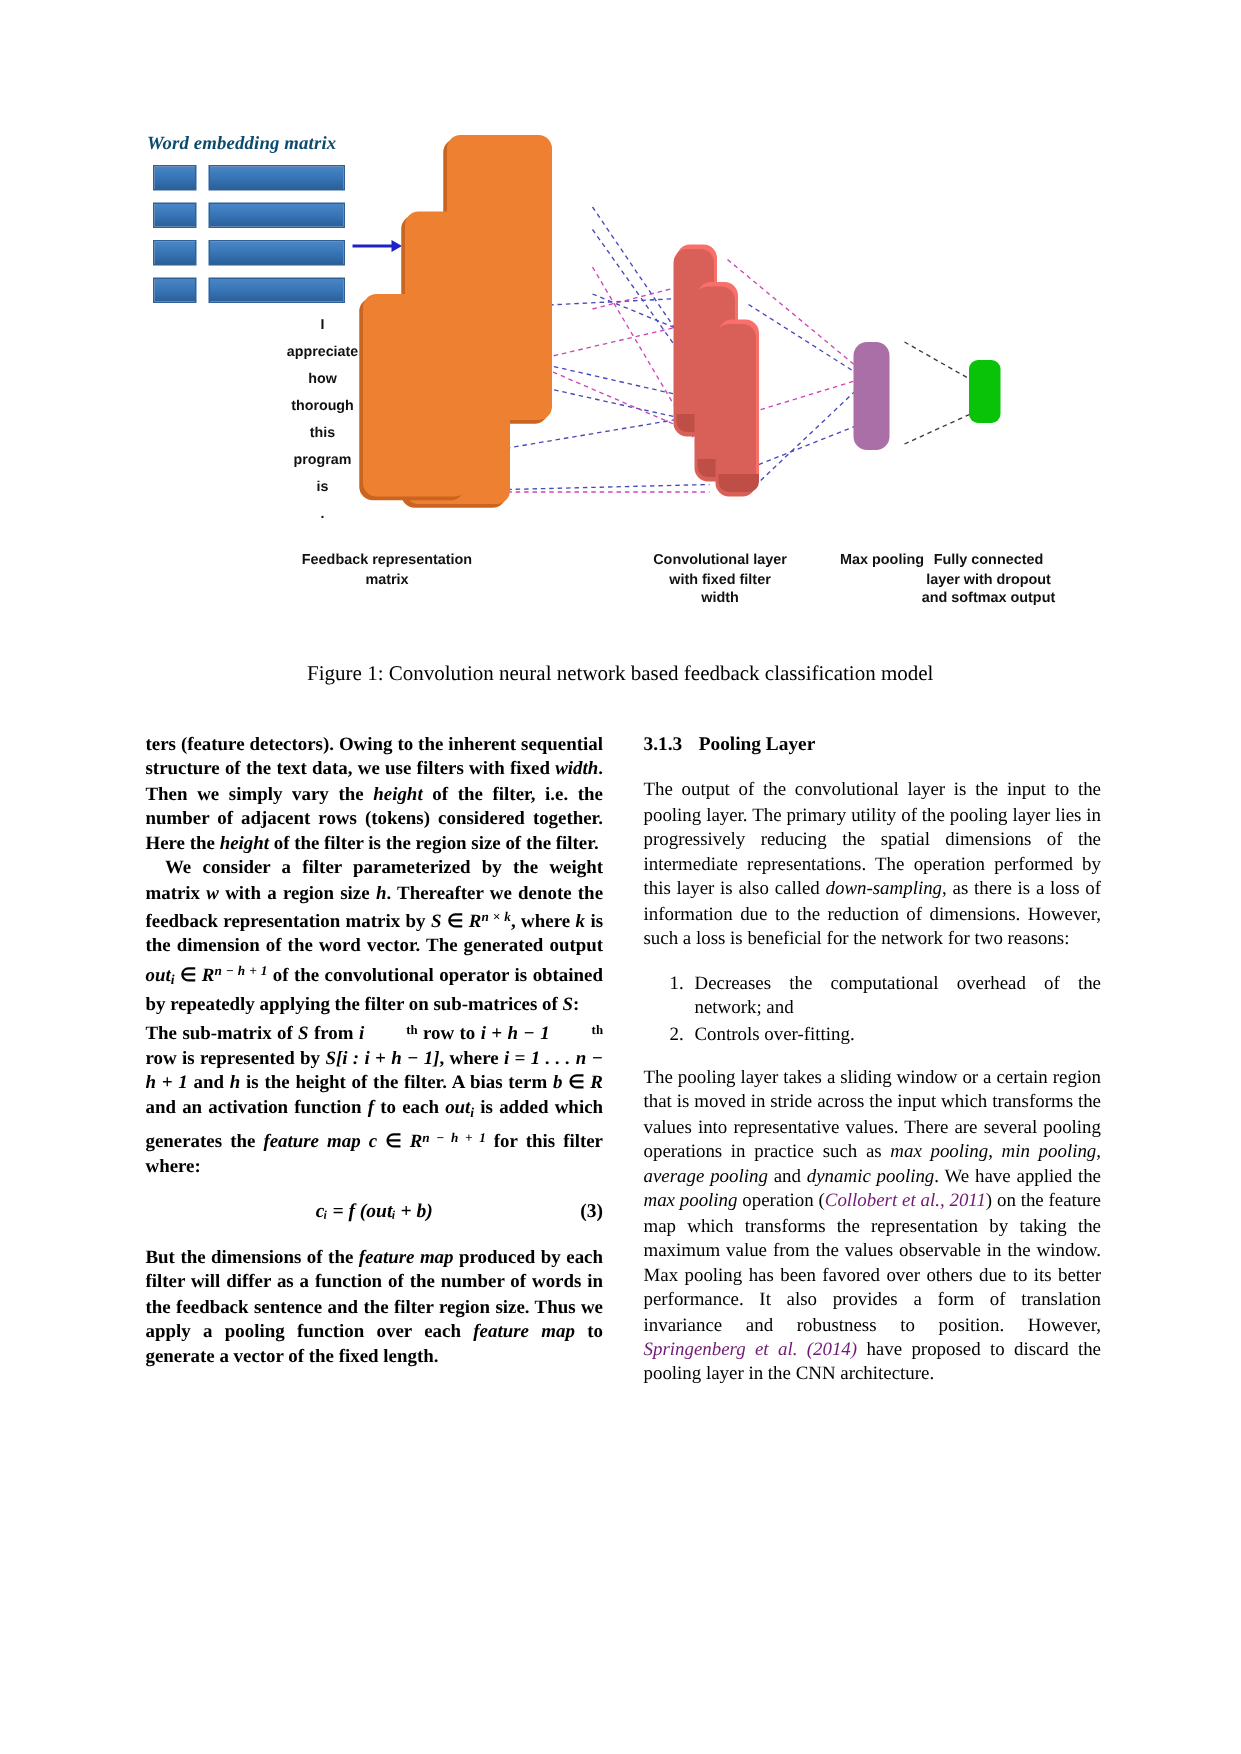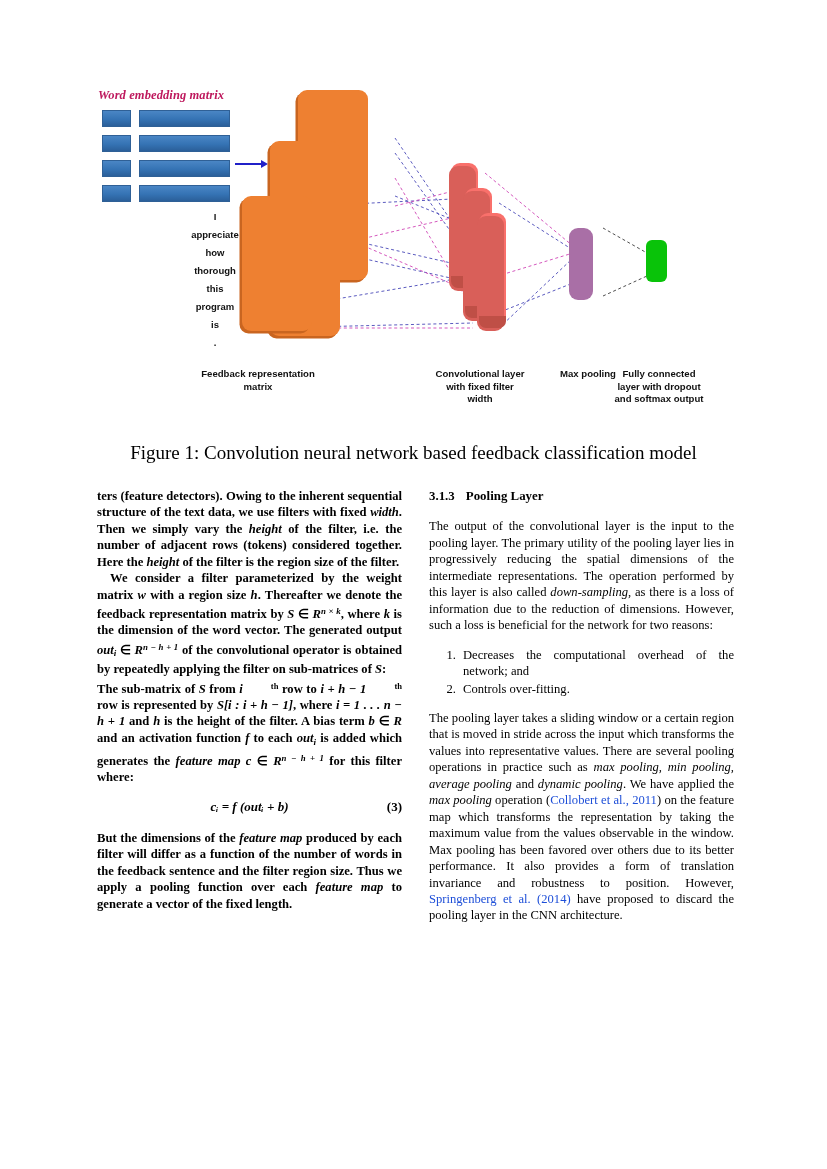--- a/index.html
+++ b/index.html
@@ -32,21 +32,21 @@
   }
 
   .fig-title {
     position: absolute;
     left: 3px; top: 10px;
     font-family: "Liberation Serif", serif;
     font-weight: bold;
     font-style: italic;
     font-size: 12.5px;
     letter-spacing: 0.1px;
-    color: #be185d;
+    color: #0c4a6e;
     white-space: nowrap;
   }
 
   
   .we-row {
     position: absolute;
     height: 17px;
   }
   .we-cell {
     position: absolute;
@@ -145,21 +145,21 @@
     text-align: center;
   }
 
   
   .caption {
     position: absolute;
     left: 0; top: 442px;
     width: 827px;
     text-align: center;
     font-family: "Liberation Serif", serif;
-    font-size: 19px;
+    font-size: 14px;
     color: #000;
   }
 
   
   .columns {
     position: absolute;
     left: 97px;
     top: 488px;
     width: 637px;
     height: 620px;
@@ -198,21 +198,21 @@
   .eq .eqnum {
     position: absolute;
     right: 0;
     top: 0;
   }
   .mi { font-style: italic; font-family: "Liberation Serif", serif; }
   .sub { font-size: 0.72em; vertical-align: -0.28em; font-style: italic; }
   .sup { font-size: 0.68em; vertical-align: 0.42em; margin-left: 28px; }
   .supn { font-size: 0.7em; vertical-align: 0.42em; font-style: italic; }
   .it { font-style: italic; }
-  .cite { color: #1d4ed8; }
+  .cite { color: #701a75; font-style: italic; }
 
   ol.reasons {
     margin: 13px 0 13px 0;
     padding-left: 30px;
     font-size: 12.6px;
     line-height: 16.45px;
   }
   ol.reasons li { margin-bottom: 1px; padding-left: 4px; }
 </style>
 </head>

